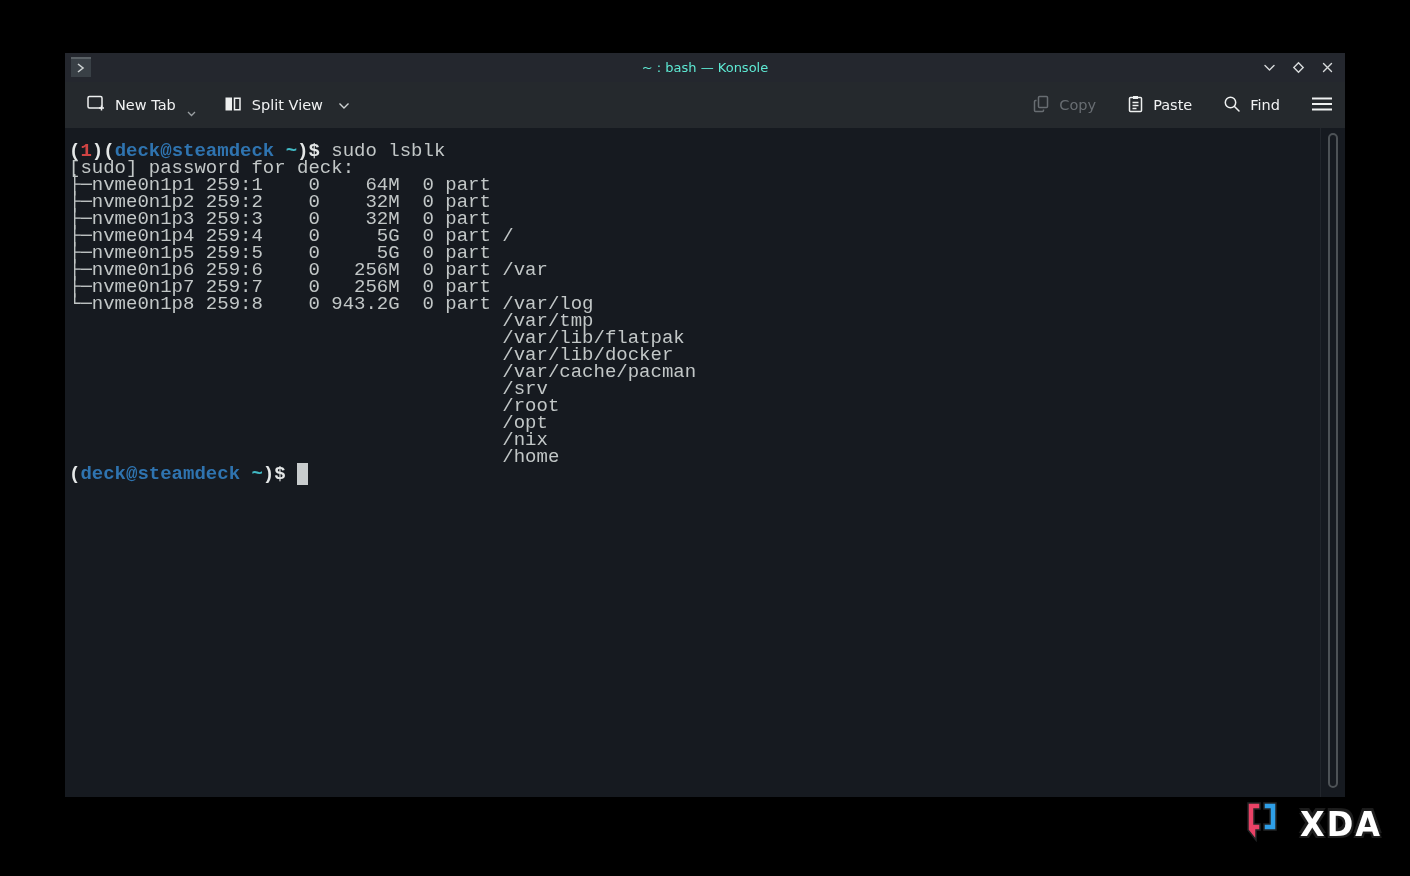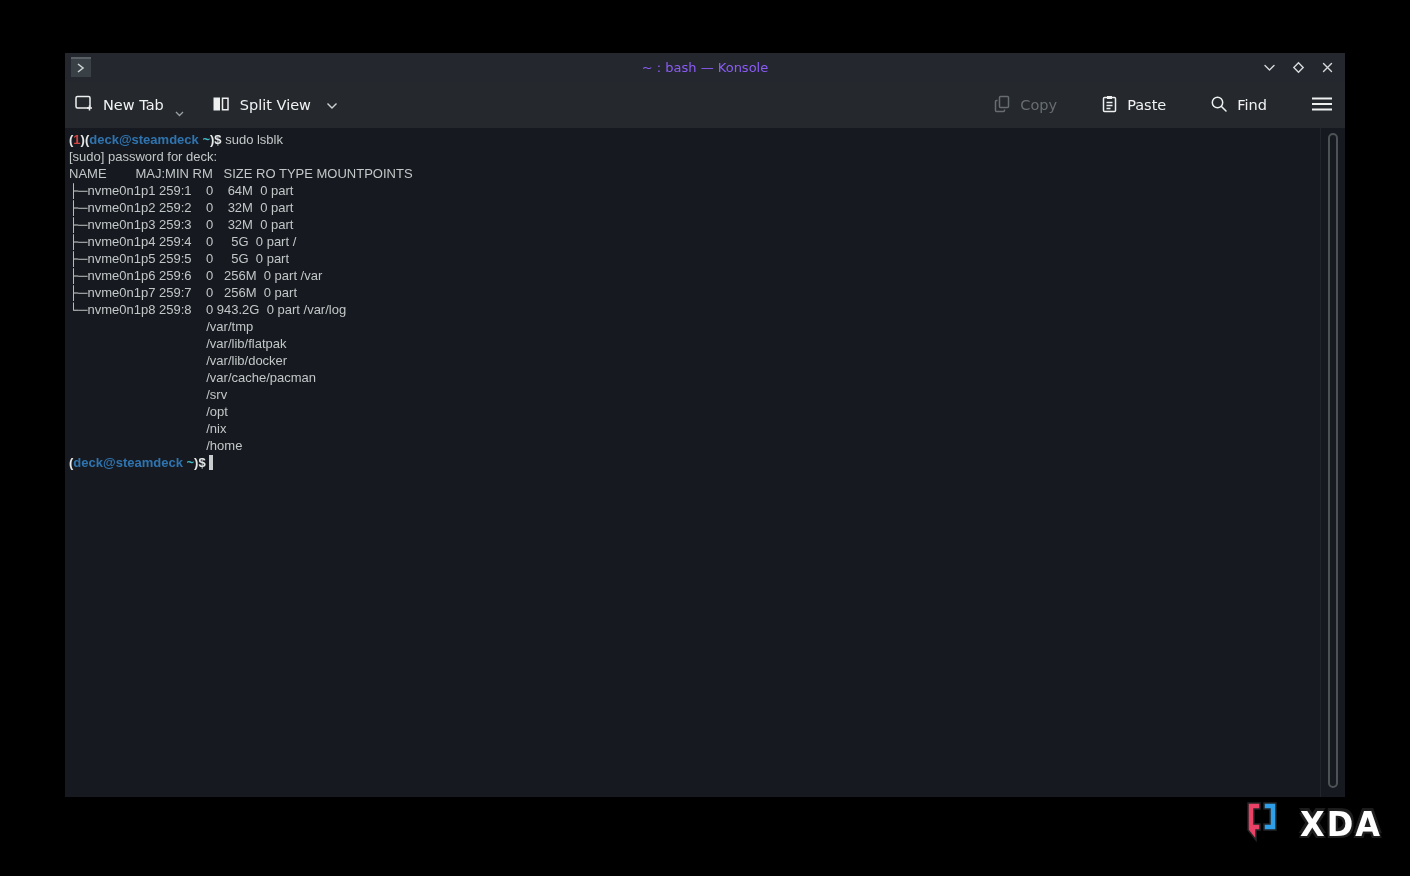--- a/index.html
+++ b/index.html
@@ -36,21 +36,21 @@
     background: #394046;
     border-top: 2px solid #5a6166;
     display: flex;
     align-items: center;
     justify-content: center;
   }
   .titlebar-title {
     position: absolute;
     left: 0; right: 0;
     text-align: center;
-    color: #8b5cf6;
+    color: #5eead4;
     font-size: 13px;
   }
   .win-controls {
     position: absolute;
     right: 8px; top: 0;
     height: 29px;
     display: flex;
     align-items: center;
     gap: 9px;
   }
@@ -60,46 +60,46 @@
     align-items: center;
     justify-content: center;
   }
   
   .toolbar {
     height: 46px;
     flex: 0 0 46px;
     background: #25292d;
     display: flex;
     align-items: center;
-    padding: 0 12px 0 10px;
+    padding: 0 12px 0 22px;
   }
   .tb-left { display: flex; align-items: center; gap: 28px; }
-  .tb-right { margin-left: auto; display: flex; align-items: center; gap: 44px; }
+  .tb-right { margin-left: auto; display: flex; align-items: center; gap: 31px; }
   .tb-btn {
     display: flex;
     align-items: center;
     gap: 9px;
     color: #f1f2f3;
     font-size: 14.5px;
     cursor: default;
   }
   .tb-btn.disabled { color: #686d72; }
   .mini-caret { transform: translateY(7px); margin-left: 2px; }
   
   .terminal {
     flex: 1 1 auto;
     background: #161a20;
     position: relative;
     overflow: hidden;
   }
   .termtext {
     position: absolute;
-    left: 4px; top: 3px;
-    font-family: Liberation Sans, sans-serif;
-    font-size: 13px;
+    left: 4px; top: 15px;
+    font-family: Liberation Mono, monospace;
+    font-size: 19px;
     line-height: 17px;
     font-variant-ligatures: none;
   }
   .tline { height: 17px; white-space: pre; }
   .t-f { color: #c2c7c7; }
   .t-p { color: #e4e7e7; font-weight: bold; }
   .t-r { color: #cf4343; font-weight: bold; }
   .t-b { color: #2f74b0; font-weight: bold; }
   .t-c { color: #41b9c4; font-weight: bold; }
   .t-k { background: #c8cccd; color: #161a20; }
@@ -234,34 +234,34 @@
               </svg>
           </span>
         </div>
       </div>
     </div>
 
     <div class="terminal">
       <div class="termtext">
           <div class="tline"><span class="t-p">(</span><span class="t-r">1</span><span class="t-p">)(</span><span class="t-b">deck@steamdeck</span><span class="t-f"> </span><span class="t-c">~</span><span class="t-p">)$ </span><span class="t-f">sudo lsblk</span></div>
           <div class="tline"><span class="t-f">[sudo] password for deck:</span></div>
-          <div class="tline"><span class="t-f">NAME        MAJ:MIN RM   SIZE RO TYPE MOUNTPOINTS</span></div>
           <div class="tline"><span class="t-f">├─nvme0n1p1 259:1    0    64M  0 part </span></div>
           <div class="tline"><span class="t-f">├─nvme0n1p2 259:2    0    32M  0 part </span></div>
           <div class="tline"><span class="t-f">├─nvme0n1p3 259:3    0    32M  0 part </span></div>
           <div class="tline"><span class="t-f">├─nvme0n1p4 259:4    0     5G  0 part /</span></div>
           <div class="tline"><span class="t-f">├─nvme0n1p5 259:5    0     5G  0 part </span></div>
           <div class="tline"><span class="t-f">├─nvme0n1p6 259:6    0   256M  0 part /var</span></div>
           <div class="tline"><span class="t-f">├─nvme0n1p7 259:7    0   256M  0 part </span></div>
           <div class="tline"><span class="t-f">└─nvme0n1p8 259:8    0 943.2G  0 part /var/log</span></div>
           <div class="tline"><span class="t-f">                                      /var/tmp</span></div>
           <div class="tline"><span class="t-f">                                      /var/lib/flatpak</span></div>
           <div class="tline"><span class="t-f">                                      /var/lib/docker</span></div>
           <div class="tline"><span class="t-f">                                      /var/cache/pacman</span></div>
           <div class="tline"><span class="t-f">                                      /srv</span></div>
+          <div class="tline"><span class="t-f">                                      /root</span></div>
           <div class="tline"><span class="t-f">                                      /opt</span></div>
           <div class="tline"><span class="t-f">                                      /nix</span></div>
           <div class="tline"><span class="t-f">                                      /home</span></div>
           <div class="tline"><span class="t-p">(</span><span class="t-b">deck@steamdeck</span><span class="t-f"> </span><span class="t-c">~</span><span class="t-p">)$ </span><span class="t-k"> </span></div>
         </div>
       <div class="scroll-track">
         <div class="scroll-thumb"></div>
       </div>
     </div>
   </div>

